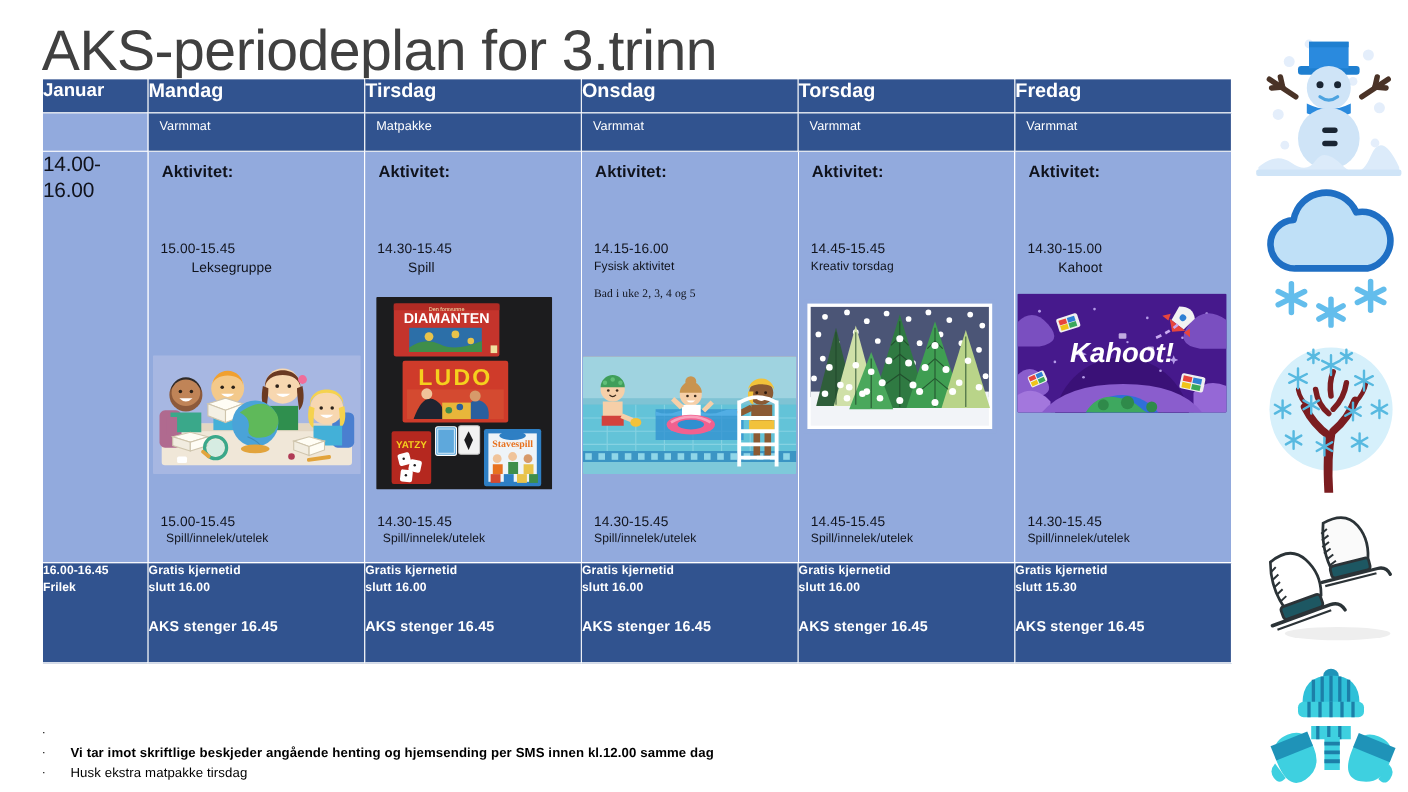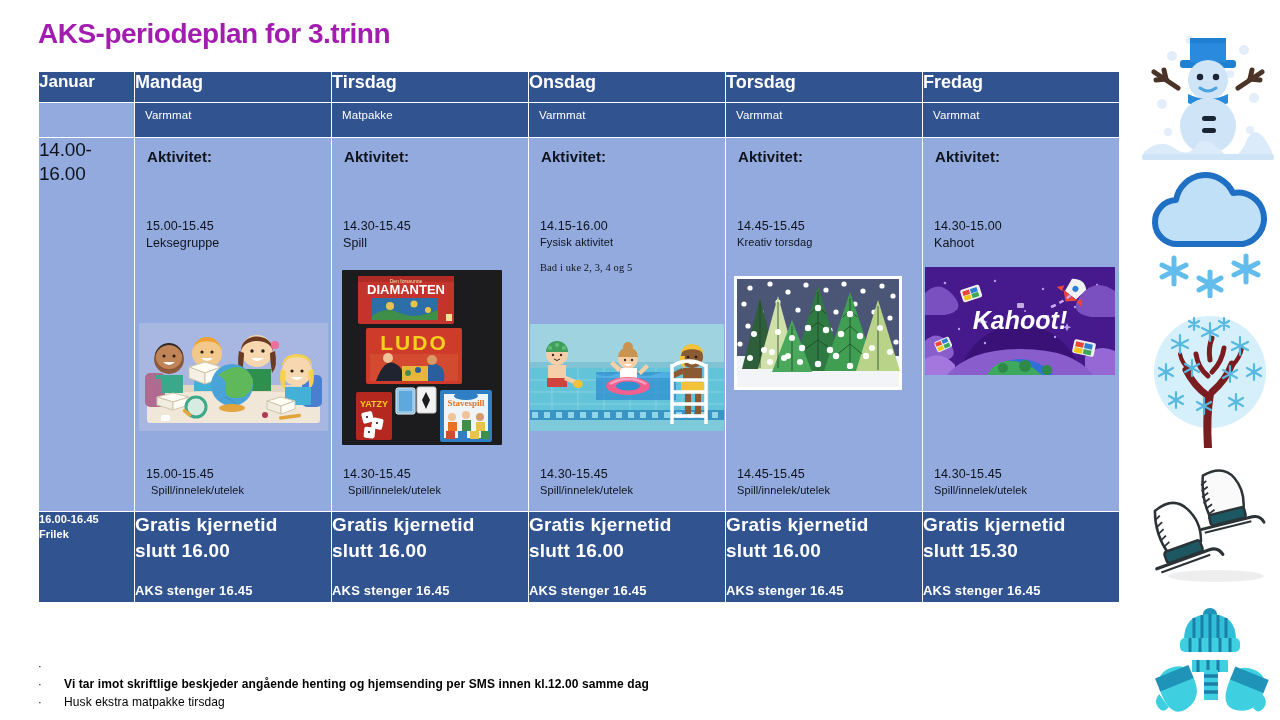--- a/index.html
+++ b/index.html
@@ -13,23 +13,23 @@
   #page {
     position: relative;
     width: 1280px; height: 720px;
     background: #ffffff;
   }
 
   
   .page-title {
     position: absolute;
     left: 38px; top: 18px;
-    font-size: 28px;
-    font-weight: 700;
-    color: #a21caf;
+    font-size: 52px;
+    font-weight: 400;
+    color: #404040;
     letter-spacing: -0.5px;
     white-space: nowrap;
     line-height: 1.15;
   }
 
   
   .plan-table {
     position: absolute;
     left: 38px; top: 71px;
     width: 1082px;
@@ -125,21 +125,21 @@
     color: #10131c;
     letter-spacing: .1px;
     line-height: 1.25;
   }
   .act-name {
     font-size: 11px;
     color: #10131c;
     letter-spacing: .1px;
     line-height: 1.35;
   }
-  .act-name.big { font-size: 12.5px; }
+  .act-name.big { font-size: 12.5px; margin-left: 28px; }
   .act-note {
     font-size: 10.5px;
     color: #10131c;
     margin-top: 13px;
     letter-spacing: .1px;
     font-family: Liberation Serif, serif;
   }
   .act-img-wrap {
     position: absolute;
     left: 0; right: 12px;
@@ -173,21 +173,21 @@
     padding: 10px 0 0 11px;
     line-height: 1.35;
     letter-spacing: .1px;
   }
   .close-cell {
     background: #31538f;
     color: #ffffff;
     padding: 10px 0 0 12px;
   }
   .close-a {
-    font-size: 19px;
+    font-size: 11px;
     font-weight: bold;
     line-height: 1.35;
     letter-spacing: .2px;
   }
   .close-b {
     font-size: 13px;
     font-weight: bold;
     letter-spacing: .2px;
     margin-top: 20px;
   }

